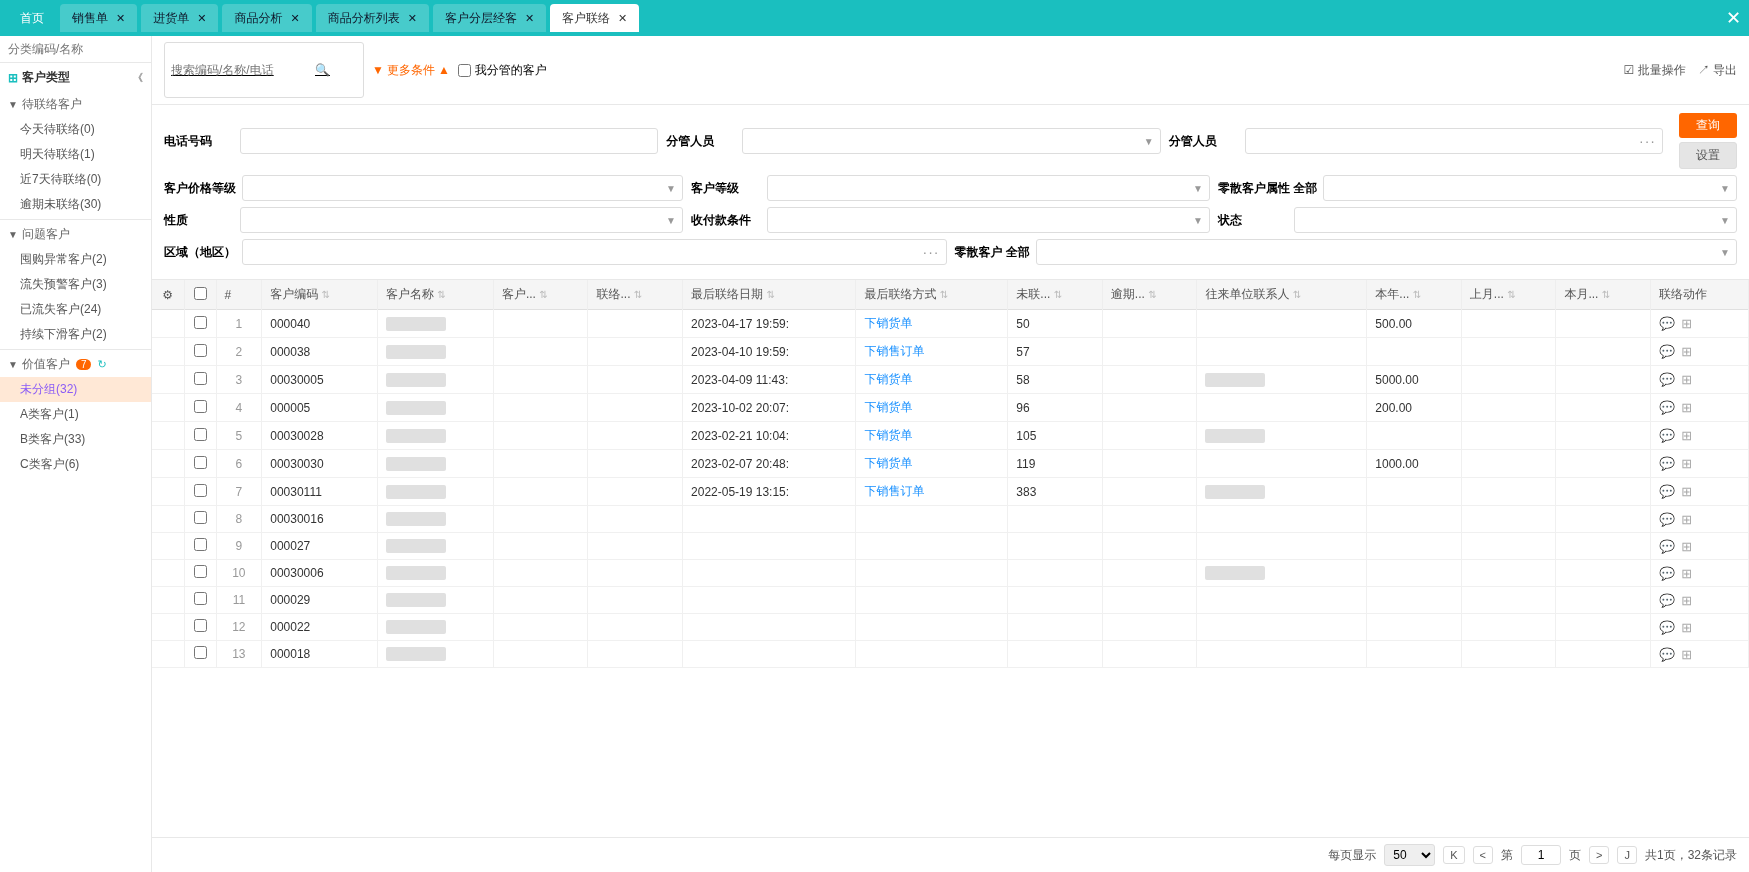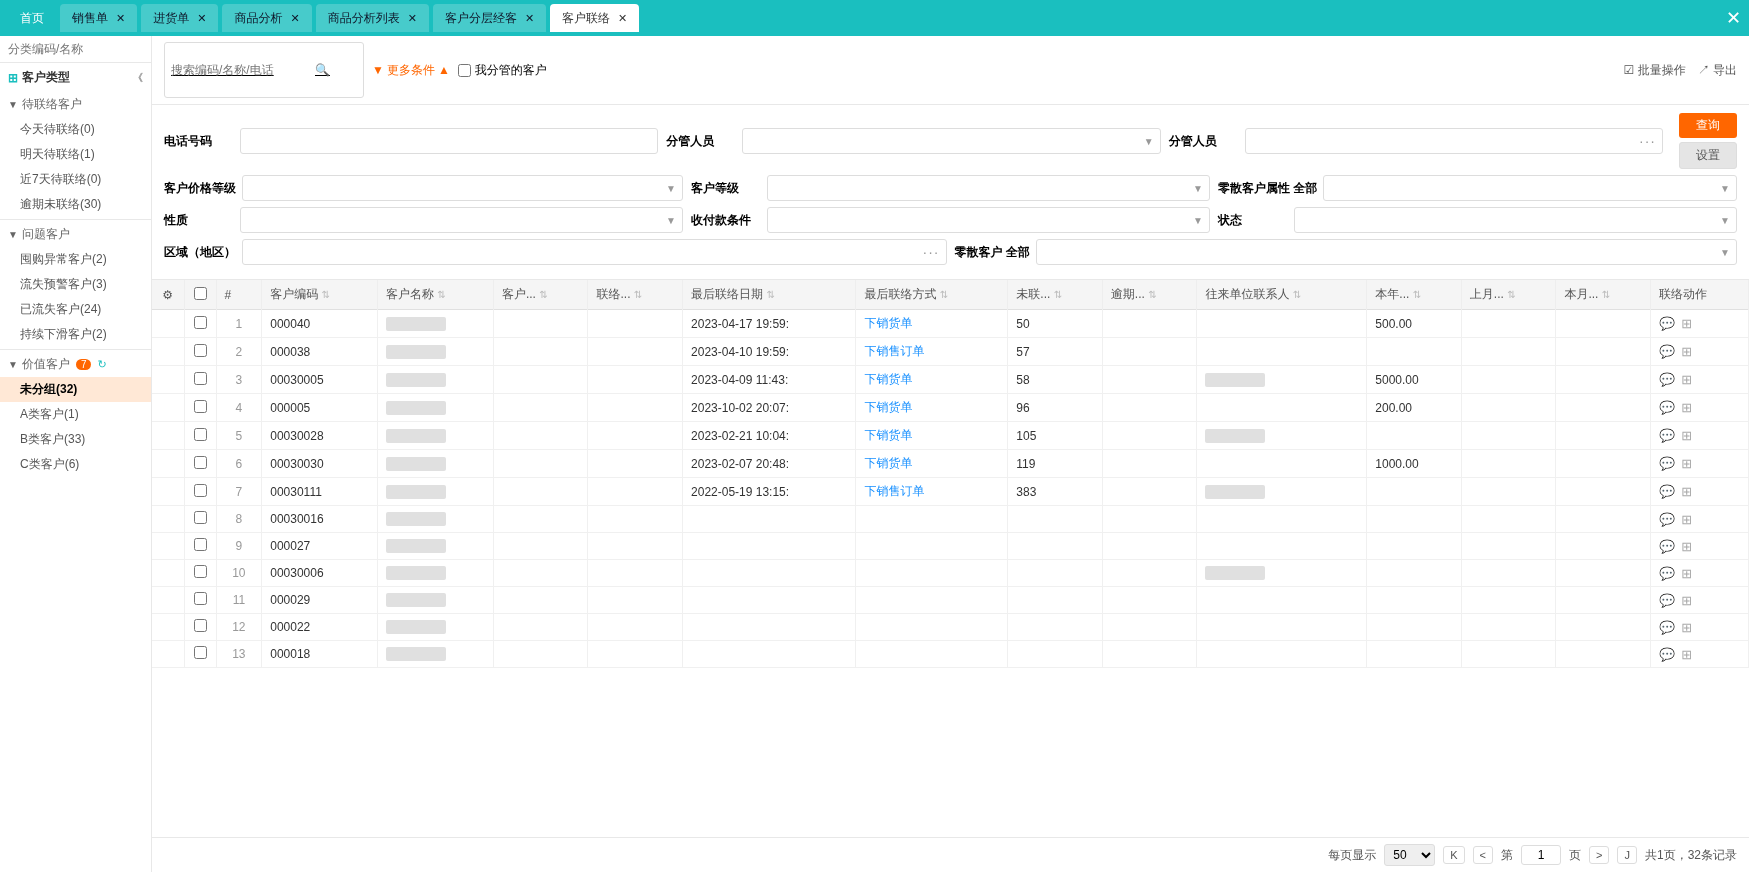--- a/index.html
+++ b/index.html
@@ -81,21 +81,21 @@
       cursor: pointer;
       gap: 4px;
     }
     .sidebar-section-label .arrow { font-size: 10px; }
     .sidebar-item {
       padding: 4px 8px 4px 20px;
       color: #555;
       cursor: pointer;
       white-space: nowrap;
     }
-    .sidebar-item.active { background: #ffe8d6; color: #000000; font-weight: bold; }
+    .sidebar-item.active { background: #ffe8d6; color: #8b5cf6; font-weight: normal; }
     .sidebar-divider { height: 1px; background: #e8e8e8; margin: 2px 0; }
 
     
     .content-area {
       flex: 1;
       display: flex;
       flex-direction: column;
       overflow: hidden;
     }
 

